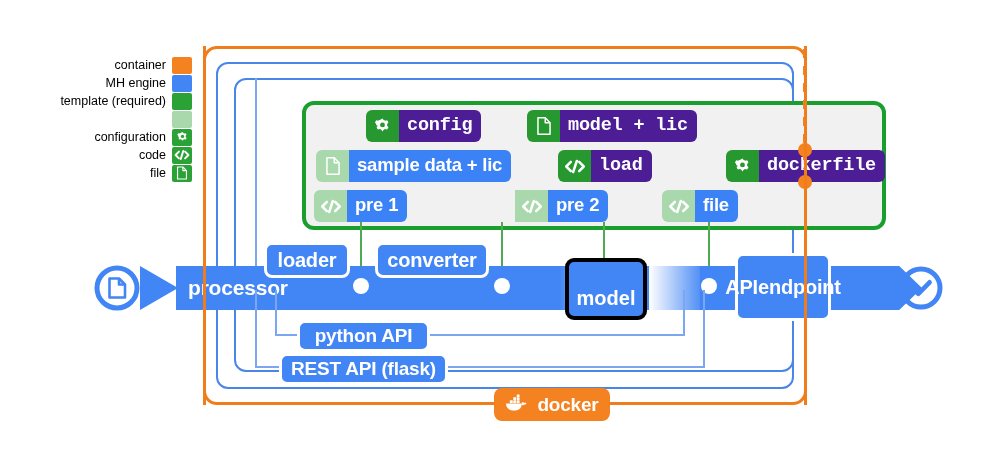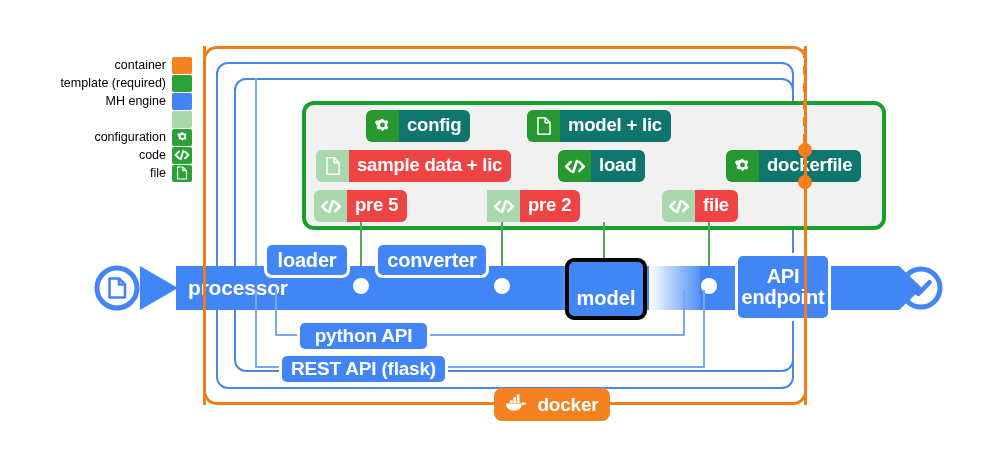--- a/index.html
+++ b/index.html
@@ -33,23 +33,23 @@
                   box-sizing:border-box;}
 
   
   .chip{position:absolute;display:flex;align-items:stretch;border-radius:6px;
         overflow:hidden;height:32px;}
   .chip .ic{width:33px;display:flex;align-items:center;justify-content:center;}
   .chip .tx{display:flex;align-items:center;padding:0 9px 2px 8px;
             font-size:18.5px;font-weight:bold;color:#fff;white-space:nowrap;
             letter-spacing:-0.2px;}
   .chip.req .ic{background:#27982f;}
-  .chip.req .tx{background:#0f766e;}
+  .chip.req .tx{background:#4c1d95;font-family:Liberation Mono, monospace;}
   .chip.opt .ic{background:#a8d8ab;}
-  .chip.opt .tx{background:#ef4444;text-align:right;}
+  .chip.opt .tx{background:#3b82f6;text-align:right;}
   .chip svg{display:block;}
 
   
   #pipe{position:absolute;left:140px;top:266px;width:760px;height:44px;}
   .pipebar{position:absolute;top:0;height:44px;background:#4285f4;}
   .pipefade-r{position:absolute;top:0;height:44px;
      background:linear-gradient(to right,#4285f4,rgba(66,133,244,0));}
   .pipefade-l{position:absolute;top:0;height:44px;
      background:linear-gradient(to right,rgba(66,133,244,0),#4285f4);}
   #pipe-head{position:absolute;left:0;top:0;width:38px;height:44px;
@@ -94,27 +94,27 @@
 <div id="canvas">
 
   <div id="legend">
 
     <div class="legend-row">
       <span class="legend-label">container</span>
       <span class="legend-swatch" style="background:#f58220"></span>
     </div>
 
     <div class="legend-row">
+      <span class="legend-label">MH engine</span>
+      <span class="legend-swatch" style="background:#4285f4"></span>
+    </div>
+
+    <div class="legend-row">
       <span class="legend-label">template (required)</span>
       <span class="legend-swatch" style="background:#2aa235"></span>
-    </div>
-
-    <div class="legend-row">
-      <span class="legend-label">MH engine</span>
-      <span class="legend-swatch" style="background:#4285f4"></span>
     </div>
 
     <div class="legend-row">
       <span class="legend-swatch" style="background:#a8d8ab"></span>
     </div>
 
     <div class="legend-row">
       <span class="legend-label">configuration</span>
       <span class="legend-swatch" style="background:#2aa235">
         <svg width="13" height="13" viewBox="0 0 24 24" fill="#fff">
@@ -206,24 +206,24 @@
   </div>
 
   <div class="chip opt" style="left:314px;top:190px;">
     <span class="ic">
       <svg width="22" height="15" viewBox="0 0 26 18" fill="none" stroke="#fff" stroke-width="3" stroke-linecap="round" stroke-linejoin="round">
         <path d="M8 3.5L2.5 9 8 14.5"></path>
           <path d="M18 3.5L23.5 9 18 14.5"></path>
           <path d="M15.2 2.4L10.8 15.6"></path>
       </svg>
     </span>
-    <span class="tx">pre 5</span>
-  </div>
-
-  <div class="chip opt" style="left:451px;top:190px;padding-left:36px;">
+    <span class="tx">pre 1</span>
+  </div>
+
+  <div class="chip opt" style="left:479px;top:190px;padding-left:36px;">
     <span class="ic">
       <svg width="22" height="15" viewBox="0 0 26 18" fill="none" stroke="#fff" stroke-width="3" stroke-linecap="round" stroke-linejoin="round">
         <path d="M8 3.5L2.5 9 8 14.5"></path>
           <path d="M18 3.5L23.5 9 18 14.5"></path>
           <path d="M15.2 2.4L10.8 15.6"></path>
       </svg>
     </span>
     <span class="tx">pre 2</span>
   </div>
 
@@ -281,21 +281,21 @@
   <div class="dot" style="left:596px;top:265px;"></div>
   <div class="dot" style="left:701px;top:278px;"></div>
 
   <div class="blabel" style="left:264px;top:242px;width:86px;height:36px;">loader</div>
   <div class="blabel" style="left:375px;top:242px;width:114px;height:36px;text-align:center;">converter</div>
 
   <div id="model-box">
     <span>model</span>
   </div>
 
-  <div class="blabel" style="left:735px;top:253px;width:96px;height:68px;flex-direction:column;">
+  <div class="blabel" style="left:735px;top:253px;width:96px;height:68px;flex-direction:row;">
     <span>API</span>
     <span>endpoint</span>
   </div>
 
   <div class="bline" style="left:275px;top:290px;height:46px;"></div>
   <div class="bline" style="left:255px;top:290px;height:78px;"></div>
   <div class="bline" style="left:683px;top:290px;height:46px;"></div>
   <div class="bline" style="left:703px;top:290px;height:78px;"></div>
   <div style="position:absolute;left:275px;top:334px;width:55px;height:2px;background:#7aa7ef;"></div>
   <div style="position:absolute;left:255px;top:366px;width:75px;height:2px;background:#7aa7ef;"></div>

